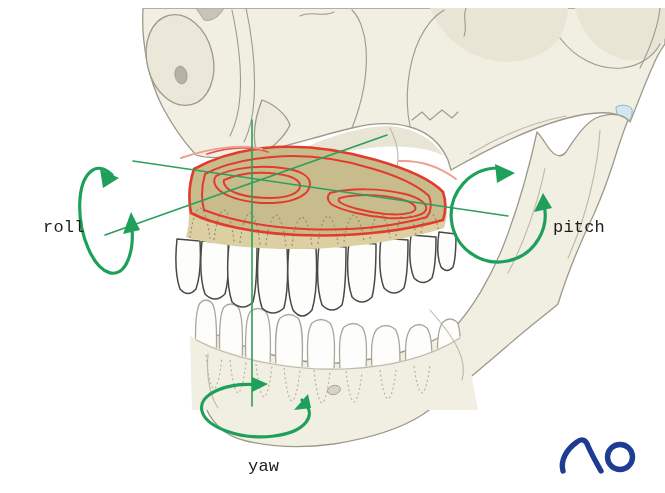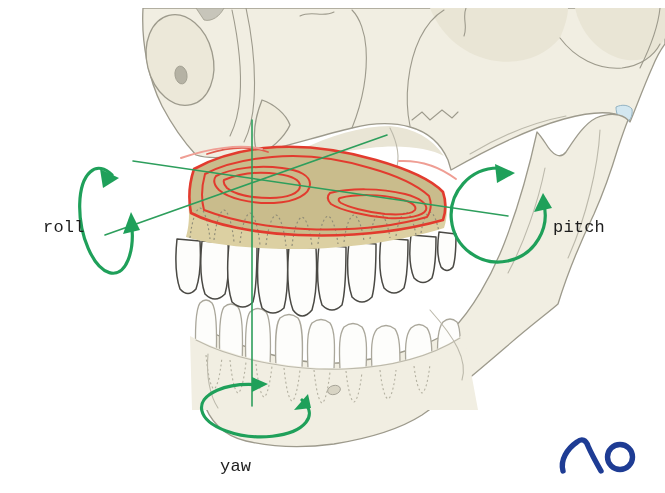--- a/index.html
+++ b/index.html
@@ -3,21 +3,21 @@
 <meta charset="utf-8">
 <style>
   html,body{margin:0;padding:0;background:#fff;}
   .stage{position:relative;width:665px;height:493px;background:var(--background,#fff);
          font-family:Liberation Mono, monospace;overflow:hidden;margin-top:8px;}
   .stage svg{position:absolute;left:0;top:0;}
   .axis-label{position:absolute;color:var(--label-text,#1c1c1c);font-size:17px;line-height:1;
               letter-spacing:0.2px;}
   .lbl-roll{left:43px;top:211px;}
   .lbl-pitch{left:553px;top:211px;}
-  .lbl-yaw{left:220px;top:450px;}
+  .lbl-yaw{left:248px;top:450px;}
   
   .bone{fill:var(--bone);stroke:var(--outline);stroke-width:1.3;stroke-linejoin:round;}
   .bone-noline{fill:var(--bone);stroke:none;}
   .shade{fill:var(--bone-shade);stroke:none;}
   .sut{fill:none;stroke:var(--outline);stroke-width:1.1;stroke-linecap:round;}
   .sut-soft{fill:none;stroke:var(--outline-soft);stroke-width:1.1;stroke-linecap:round;}
   .orbit-fill{fill:var(--orbit-shade);stroke:var(--outline);stroke-width:1.3;}
   .dark-oval{fill:var(--fossa-gray);stroke:var(--outline);stroke-width:0.8;}
   .tmj{fill:var(--tmj-blue);stroke:var(--tmj-edge);stroke-width:1;}
   .tooth-up{fill:var(--teeth-white);stroke:var(--upper-tooth-outline);stroke-width:1.5;stroke-linejoin:round;}

